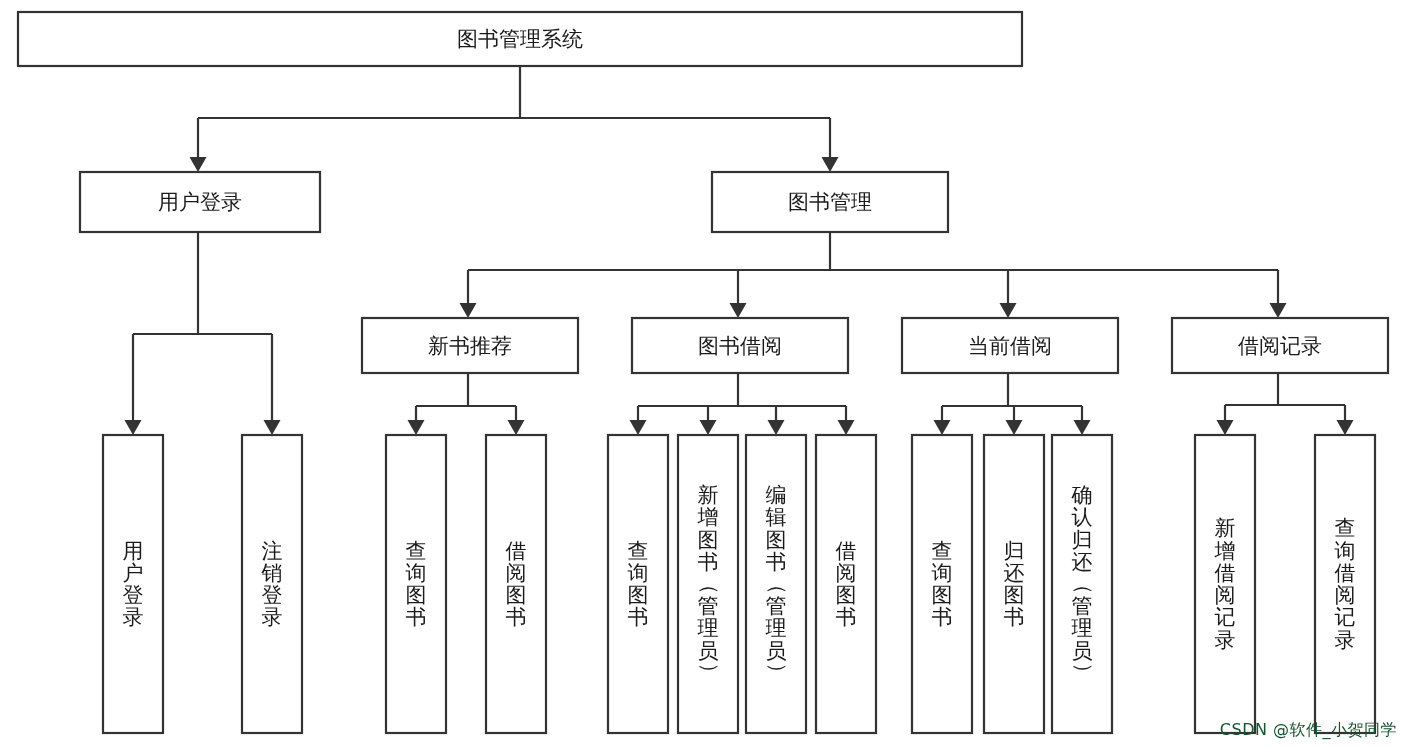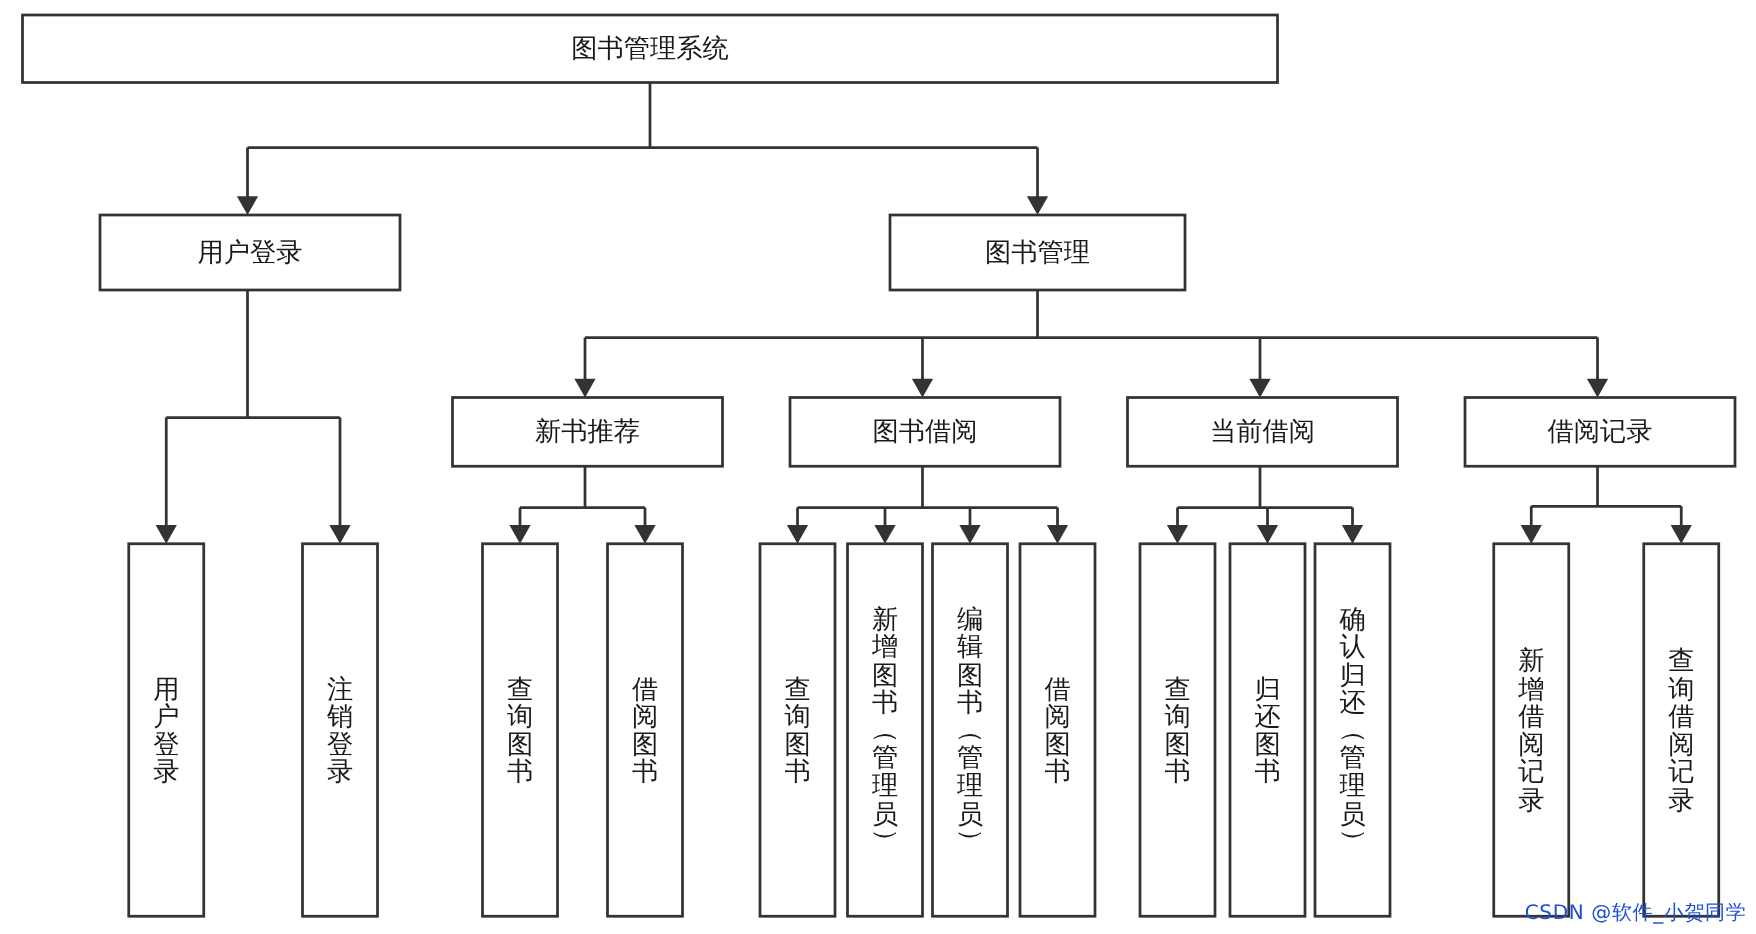--- a/index.html
+++ b/index.html
@@ -68,21 +68,21 @@
   }
   .vlabel span {
     display: block;
   }
   .watermark {
     position: absolute;
     right: 8px;
     bottom: 6px;
     font-family: "DejaVu Sans", "Liberation Sans", sans-serif;
     font-size: 16px;
-    color: #1d4ed8;
+    color: #14532d;
     letter-spacing: 0.5px;
     user-select: none;
   }
 </style>
 </head>
 <body>
 
 <div id="diagram-root">
 
   <svg class="flow" viewBox="0 0 1405 747">

